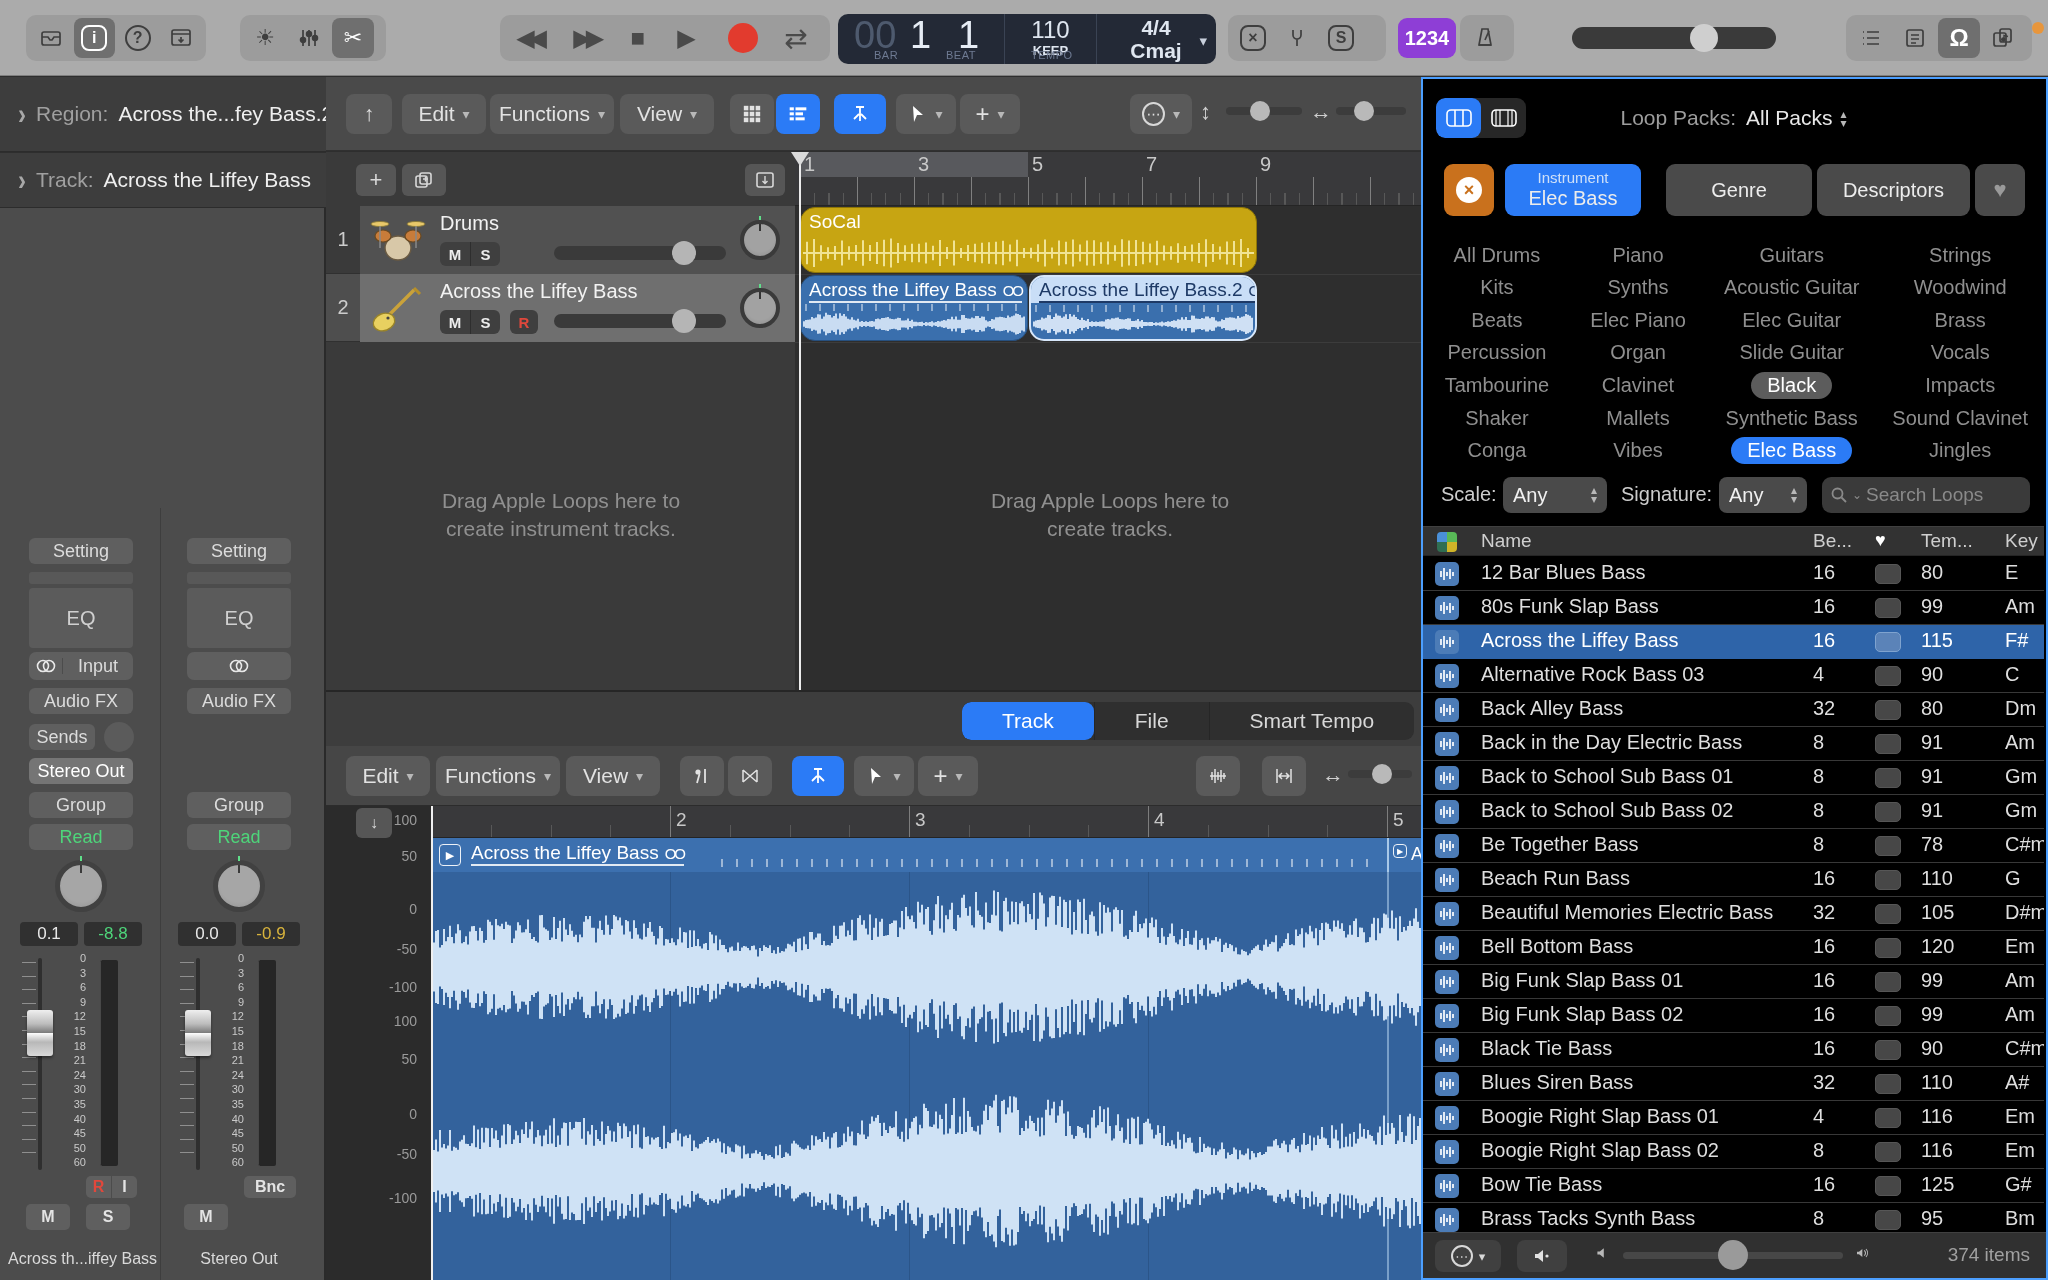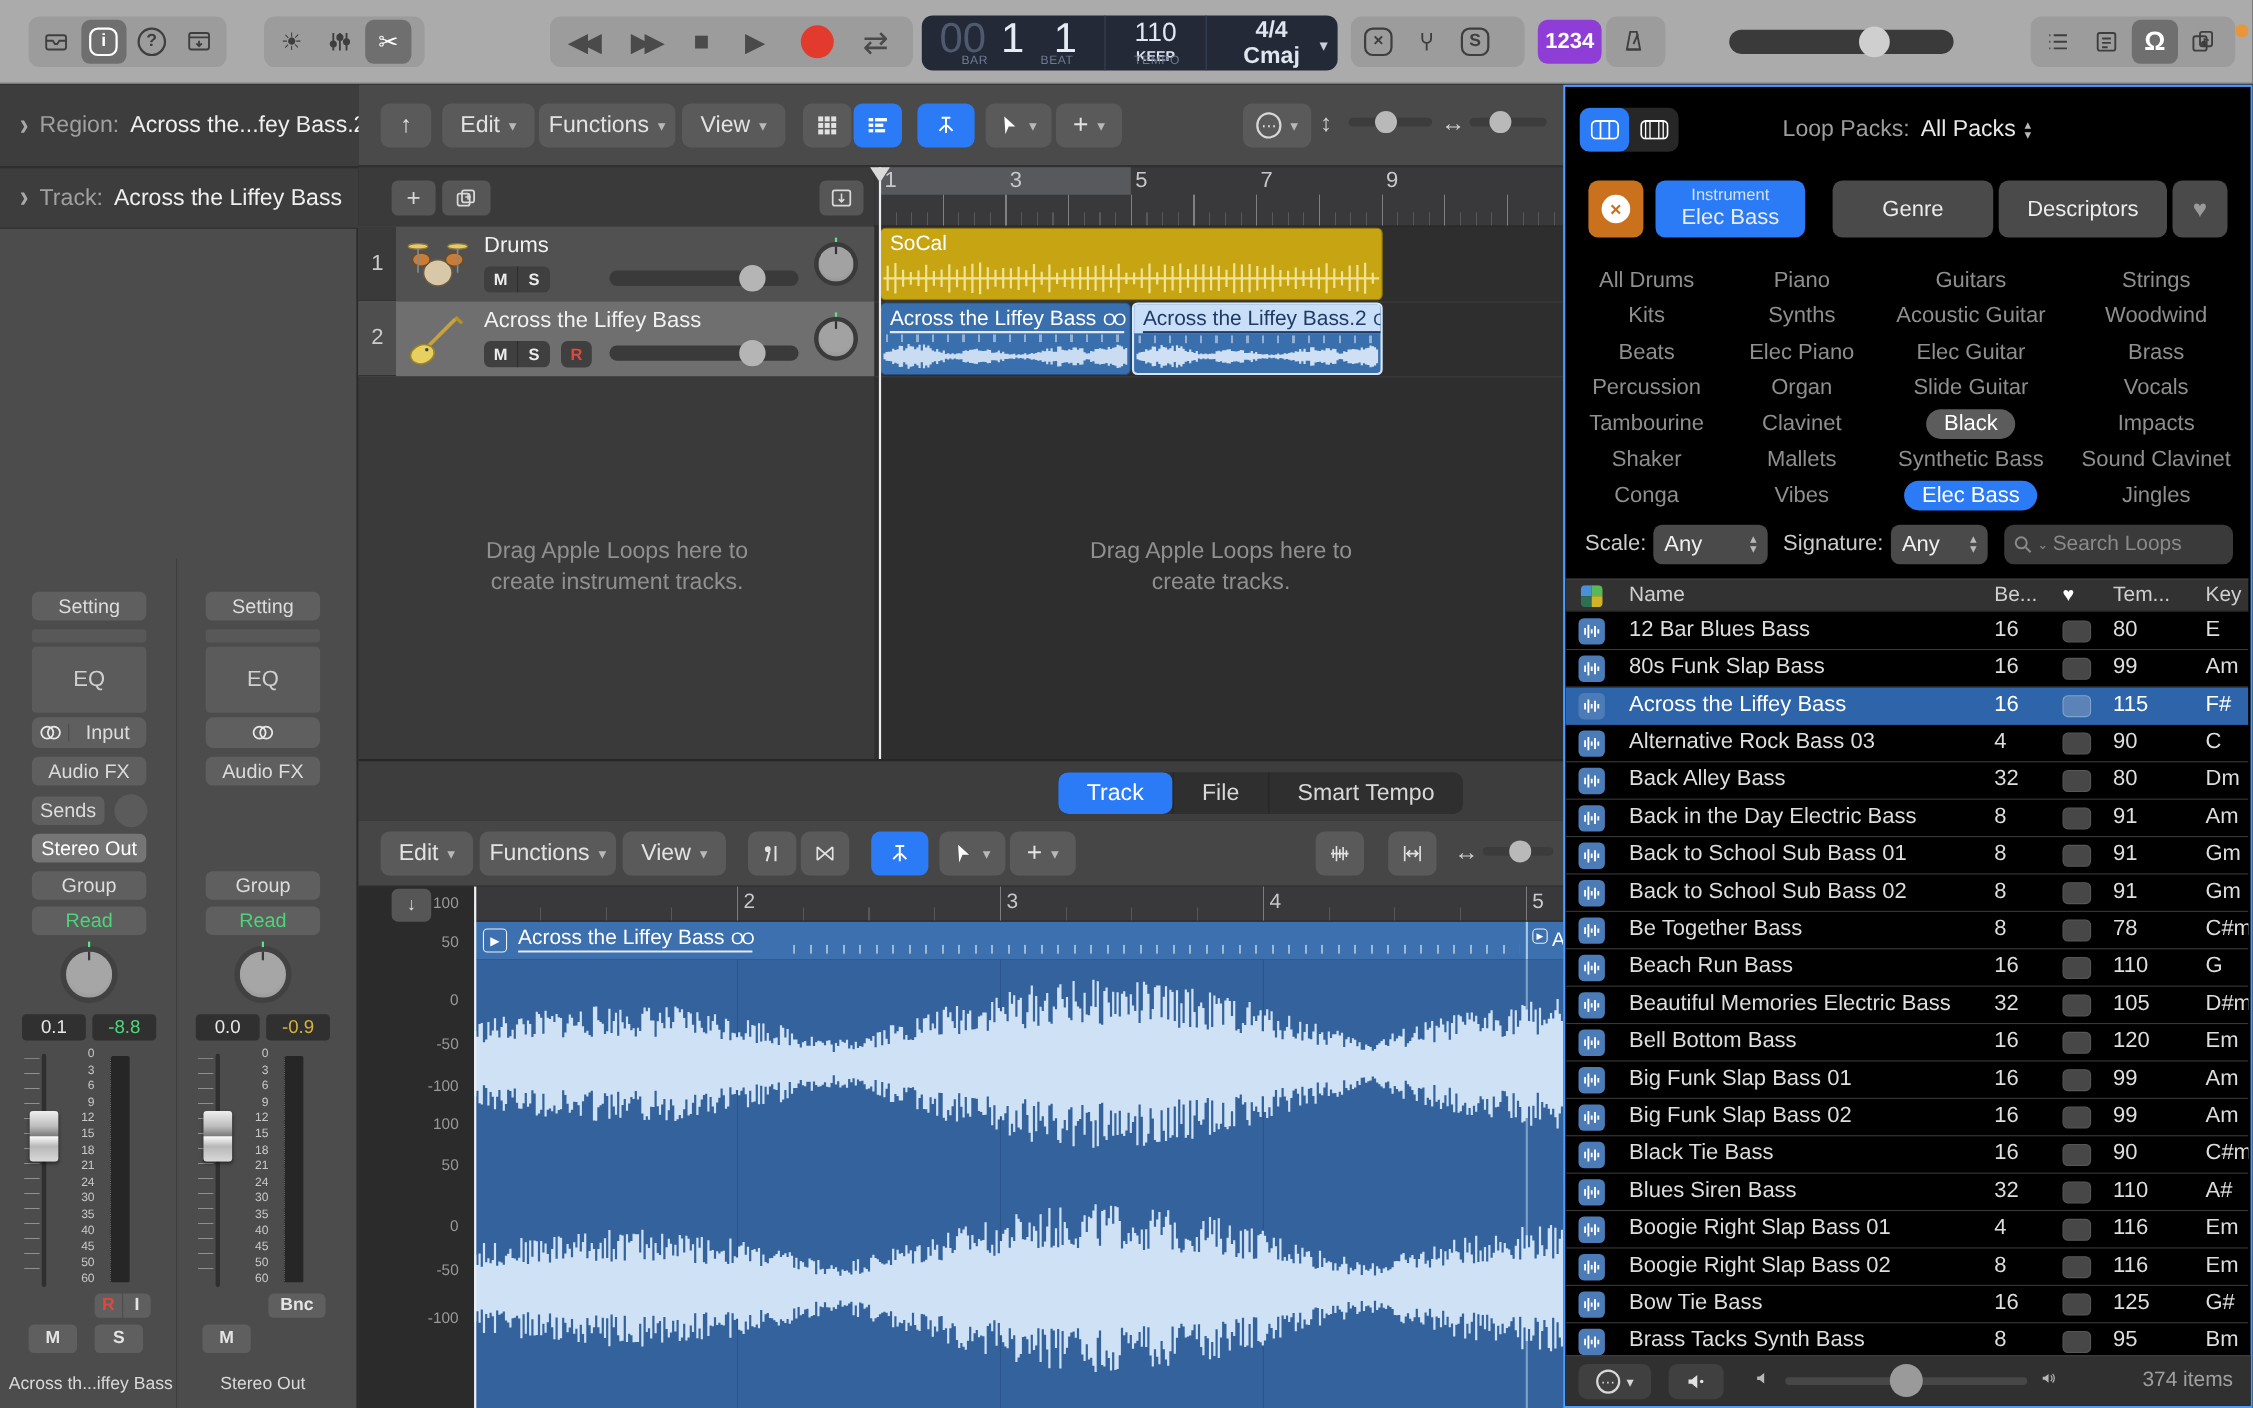--- a/index.html
+++ b/index.html
@@ -100,42 +100,42 @@
   .ms span { width:30px; background:#3f3f3f; color:#ececec; font-size:15px; font-weight:bold; display:flex; align-items:center; justify-content:center; }
   .ms span + span { border-left:1px solid #2e2e2e; }
   .r-btn { position:absolute; left:184px; top:36px; width:28px; height:24px; background:#3f3f3f; border-radius:6px; color:#e0483c; font-size:15px; font-weight:bold; display:flex; align-items:center; justify-content:center; }
   .t-slider { position:absolute; left:228px; top:40px; width:172px; height:14px; background:#3a3a3a; border-radius:7px; }
   .t-slider i { position:absolute; left:118px; top:-5px; width:24px; height:24px; border-radius:50%; background:#b5b5b5; }
   .t-pan { position:absolute; left:414px; top:14px; width:40px; height:40px; border-radius:50%; background:radial-gradient(circle at 50% 42%,#a2a2a2 0 58%,#8a8a8a 100%); border:4px solid #3a3a3a; }
   .t-pan:before { content:""; position:absolute; left:50%; top:0; width:2px; height:7px; margin-left:-1px; background:#333; }
   .t-pan:after { content:""; position:absolute; left:50%; top:-8px; width:2px; height:4px; margin-left:-1px; background:#5fe08a; }
   .hint { position:absolute; color:#909090; font-size:21px; text-align:center; line-height:28px; }
 
-  .region { position:absolute; border-radius:5px; overflow:hidden;text-decoration:underline; }
+  .region { position:absolute; border-radius:15px; overflow:hidden;text-decoration:underline; }
   .rg-name { position:absolute; left:8px; top:3px; font-size:19px; white-space:nowrap; }
   .rg-name .nm { border-bottom:2px solid rgba(255,255,255,.85); padding-bottom:1px; }
   .rg-loop { font-size:15px; margin-left:6px; letter-spacing:-2px;text-align:right; }
   .rg-wave { position:absolute; left:2px; right:2px; }
   .socal { left:800px; top:207px; width:457px; height:66px; background:#c7a512; border:1px solid #8f7606; }
   .socal .rg-name { color:#fff; }
   .bass1 { left:800px; top:275px; width:228px; height:66px; background:#3a6fad; border:1px solid #27507f; }
   .bass1 .rg-name { color:#fff; }
   .bass2 { left:1029px; top:275px; width:228px; height:66px; background:#3a6fad; border:2px solid #d7e7fa; }
   .bass2-head { position:absolute; left:0; top:0; right:0; height:26px; background:#c9def7; }
   .bass2 .rg-name { color:#1e3a66; top:2px; }
   .bass2 .rg-name .nm { border-bottom-color:#1e3a66; }
   .rg-dashes { position:absolute; left:4px; right:4px; height:7px;
     background:repeating-linear-gradient(90deg,rgba(255,255,255,.45) 0 2px,transparent 2px 14px); }
   .playhead-arr { position:absolute; left:799px; top:152px; width:2px; height:538px; background:#ececec; }
   .ph-marker { position:absolute; left:791px; top:152px; width:0; height:0; border-left:9px solid transparent; border-right:9px solid transparent; border-top:14px solid #dadada; }
 
   
   .editor-tabbar { position:absolute; left:326px; top:690px; width:1095px; height:56px; background:#3d3d3d; border-top:2px solid #262626; }
   .ed-tabs { position:absolute; left:636px; top:10px; height:38px; display:flex; background:#2f2f2f; border-radius:9px; overflow:hidden; }
-  .ed-tab { padding:0 26px; display:flex; align-items:center; color:#d8d8d8; font-size:21px; }
+  .ed-tab { padding:0 40px; display:flex; align-items:center; color:#d8d8d8; font-size:21px; }
   .ed-tab.active { background:#2b7bf6; color:#fff; border-radius:9px; }
   .ed-tab + .ed-tab { border-left:1px solid #262626; }
   .editor-toolbar { position:absolute; left:326px; top:746px; width:1095px; height:60px; background:#464646; border-bottom:1px solid #2c2c2c; }
   .editor-toolbar .pill { top:10px; }
   .ed-gutter { position:absolute; left:326px; top:806px; width:105px; height:474px; background:#2b2b2b; }
   .ed-axis span { position:absolute; right:14px; font-size:14px; color:#9a9a9a; }
   .ed-ruler { position:absolute; left:431px; top:806px; width:990px; height:32px; background:#39393b; border-bottom:1px solid #242424;
     background-image:repeating-linear-gradient(90deg,#7d7d7d 0 1px,transparent 1px 239px),repeating-linear-gradient(90deg,#585858 0 1px,transparent 1px 59.75px);
     background-size:100% 100%,100% 40%; background-position:0 0,0 100%; background-repeat:no-repeat; }
   .ed-num { position:absolute; top:3px; font-size:19px; color:#c8c8c8; }

